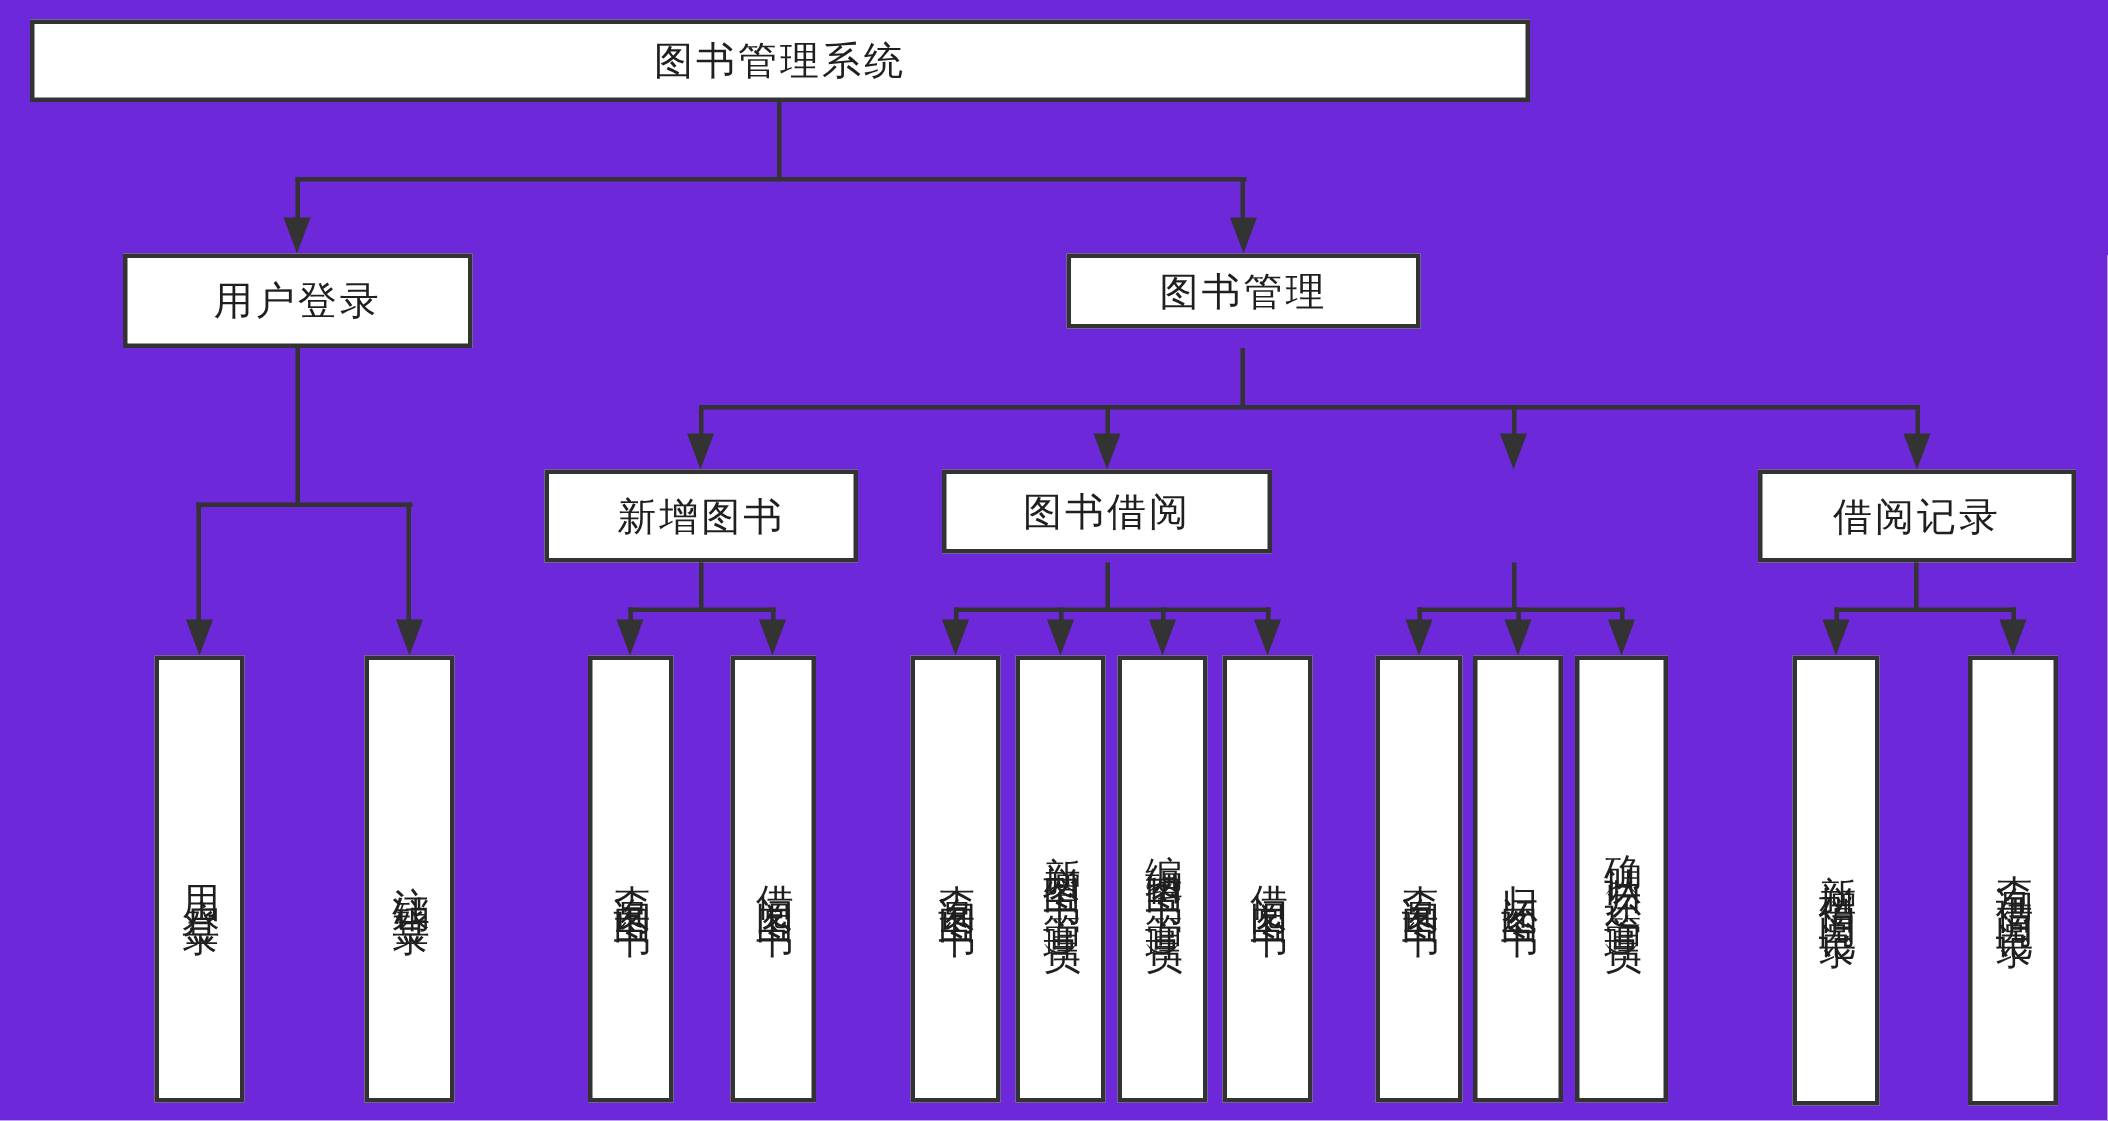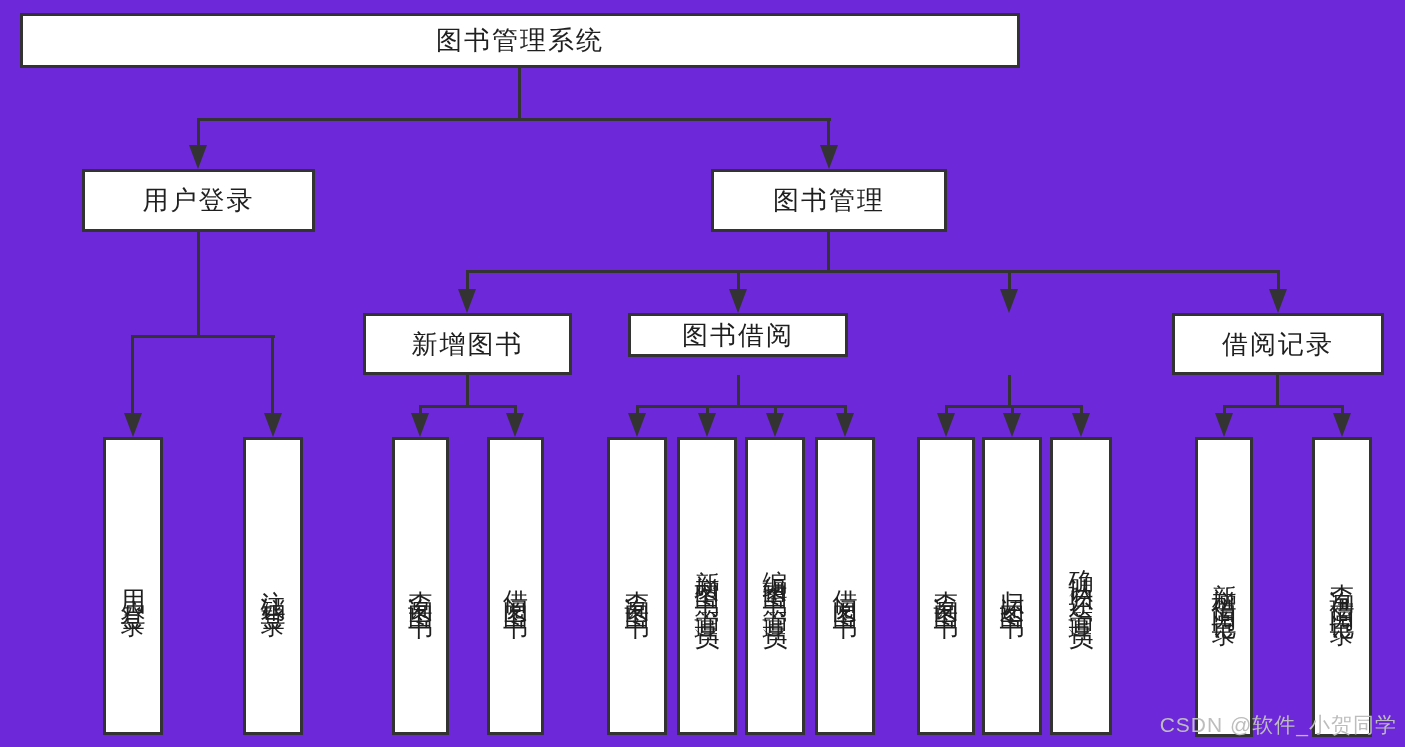--- a/index.html
+++ b/index.html
@@ -71,21 +71,21 @@
   <div class="vl" style="left:518px;top:68px;height:52px;"></div>
   <div class="hl" style="left:197px;top:118px;width:634px;"></div>
   <div class="vl" style="left:197px;top:118px;height:33px;"></div>
   <div class="ah" style="left:189px;top:145px;"></div>
   <div class="vl" style="left:827px;top:118px;height:33px;"></div>
   <div class="ah" style="left:820px;top:145px;"></div>
 
   <div class="box" style="left:82px;top:169px;width:233px;height:63px;">
     <span>用户登录</span>
   </div>
-  <div class="box" style="left:711px;top:169px;width:236px;height:63px;">
+  <div class="box" style="left:711px;top:169px;width:236px;height:50px;">
     <span>图书管理</span>
   </div>
 
   <div class="vl" style="left:197px;top:232px;height:106px;"></div>
   <div class="hl" style="left:131px;top:335px;width:144px;"></div>
   <div class="vl" style="left:131px;top:335px;height:84px;"></div>
   <div class="ah" style="left:124px;top:413px;"></div>
   <div class="vl" style="left:271px;top:335px;height:84px;"></div>
   <div class="ah" style="left:264px;top:413px;"></div>
 
@@ -96,21 +96,21 @@
   <div class="vl" style="left:737px;top:270px;height:25px;"></div>
   <div class="ah" style="left:729px;top:289px;"></div>
   <div class="vl" style="left:1008px;top:270px;height:25px;"></div>
   <div class="ah" style="left:1000px;top:289px;"></div>
   <div class="vl" style="left:1277px;top:270px;height:25px;"></div>
   <div class="ah" style="left:1269px;top:289px;"></div>
 
   <div class="box" style="left:363px;top:313px;width:209px;height:62px;">
     <span>新增图书</span>
   </div>
-  <div class="box" style="left:628px;top:313px;width:220px;height:44px;">
+  <div class="box" style="left:628px;top:313px;width:220px;height:56px;">
     <span>图书借阅</span>
   </div>
   <div class="box" style="left:1172px;top:313px;width:212px;height:62px;">
     <span>借阅记录</span>
   </div>
 
   <div class="vl" style="left:466px;top:375px;height:33px;"></div>
   <div class="hl" style="left:419px;top:405px;width:98px;"></div>
   <div class="vl" style="left:419px;top:405px;height:14px;"></div>
   <div class="ah" style="left:411px;top:413px;"></div>
@@ -181,15 +181,14 @@
     <span>确认归还（管理员）</span>
   </div>
 
   <div class="vbox" style="left:1195px;top:437px;width:58px;height:300px;">
     <span>新增借阅记录</span>
   </div>
   <div class="vbox" style="left:1312px;top:437px;width:60px;height:300px;">
     <span>查询借阅记录</span>
   </div>
 
-  <div class="watermark">CSDN @软件_小贺同学</div>
 
 </div>
 
 </body></html>

